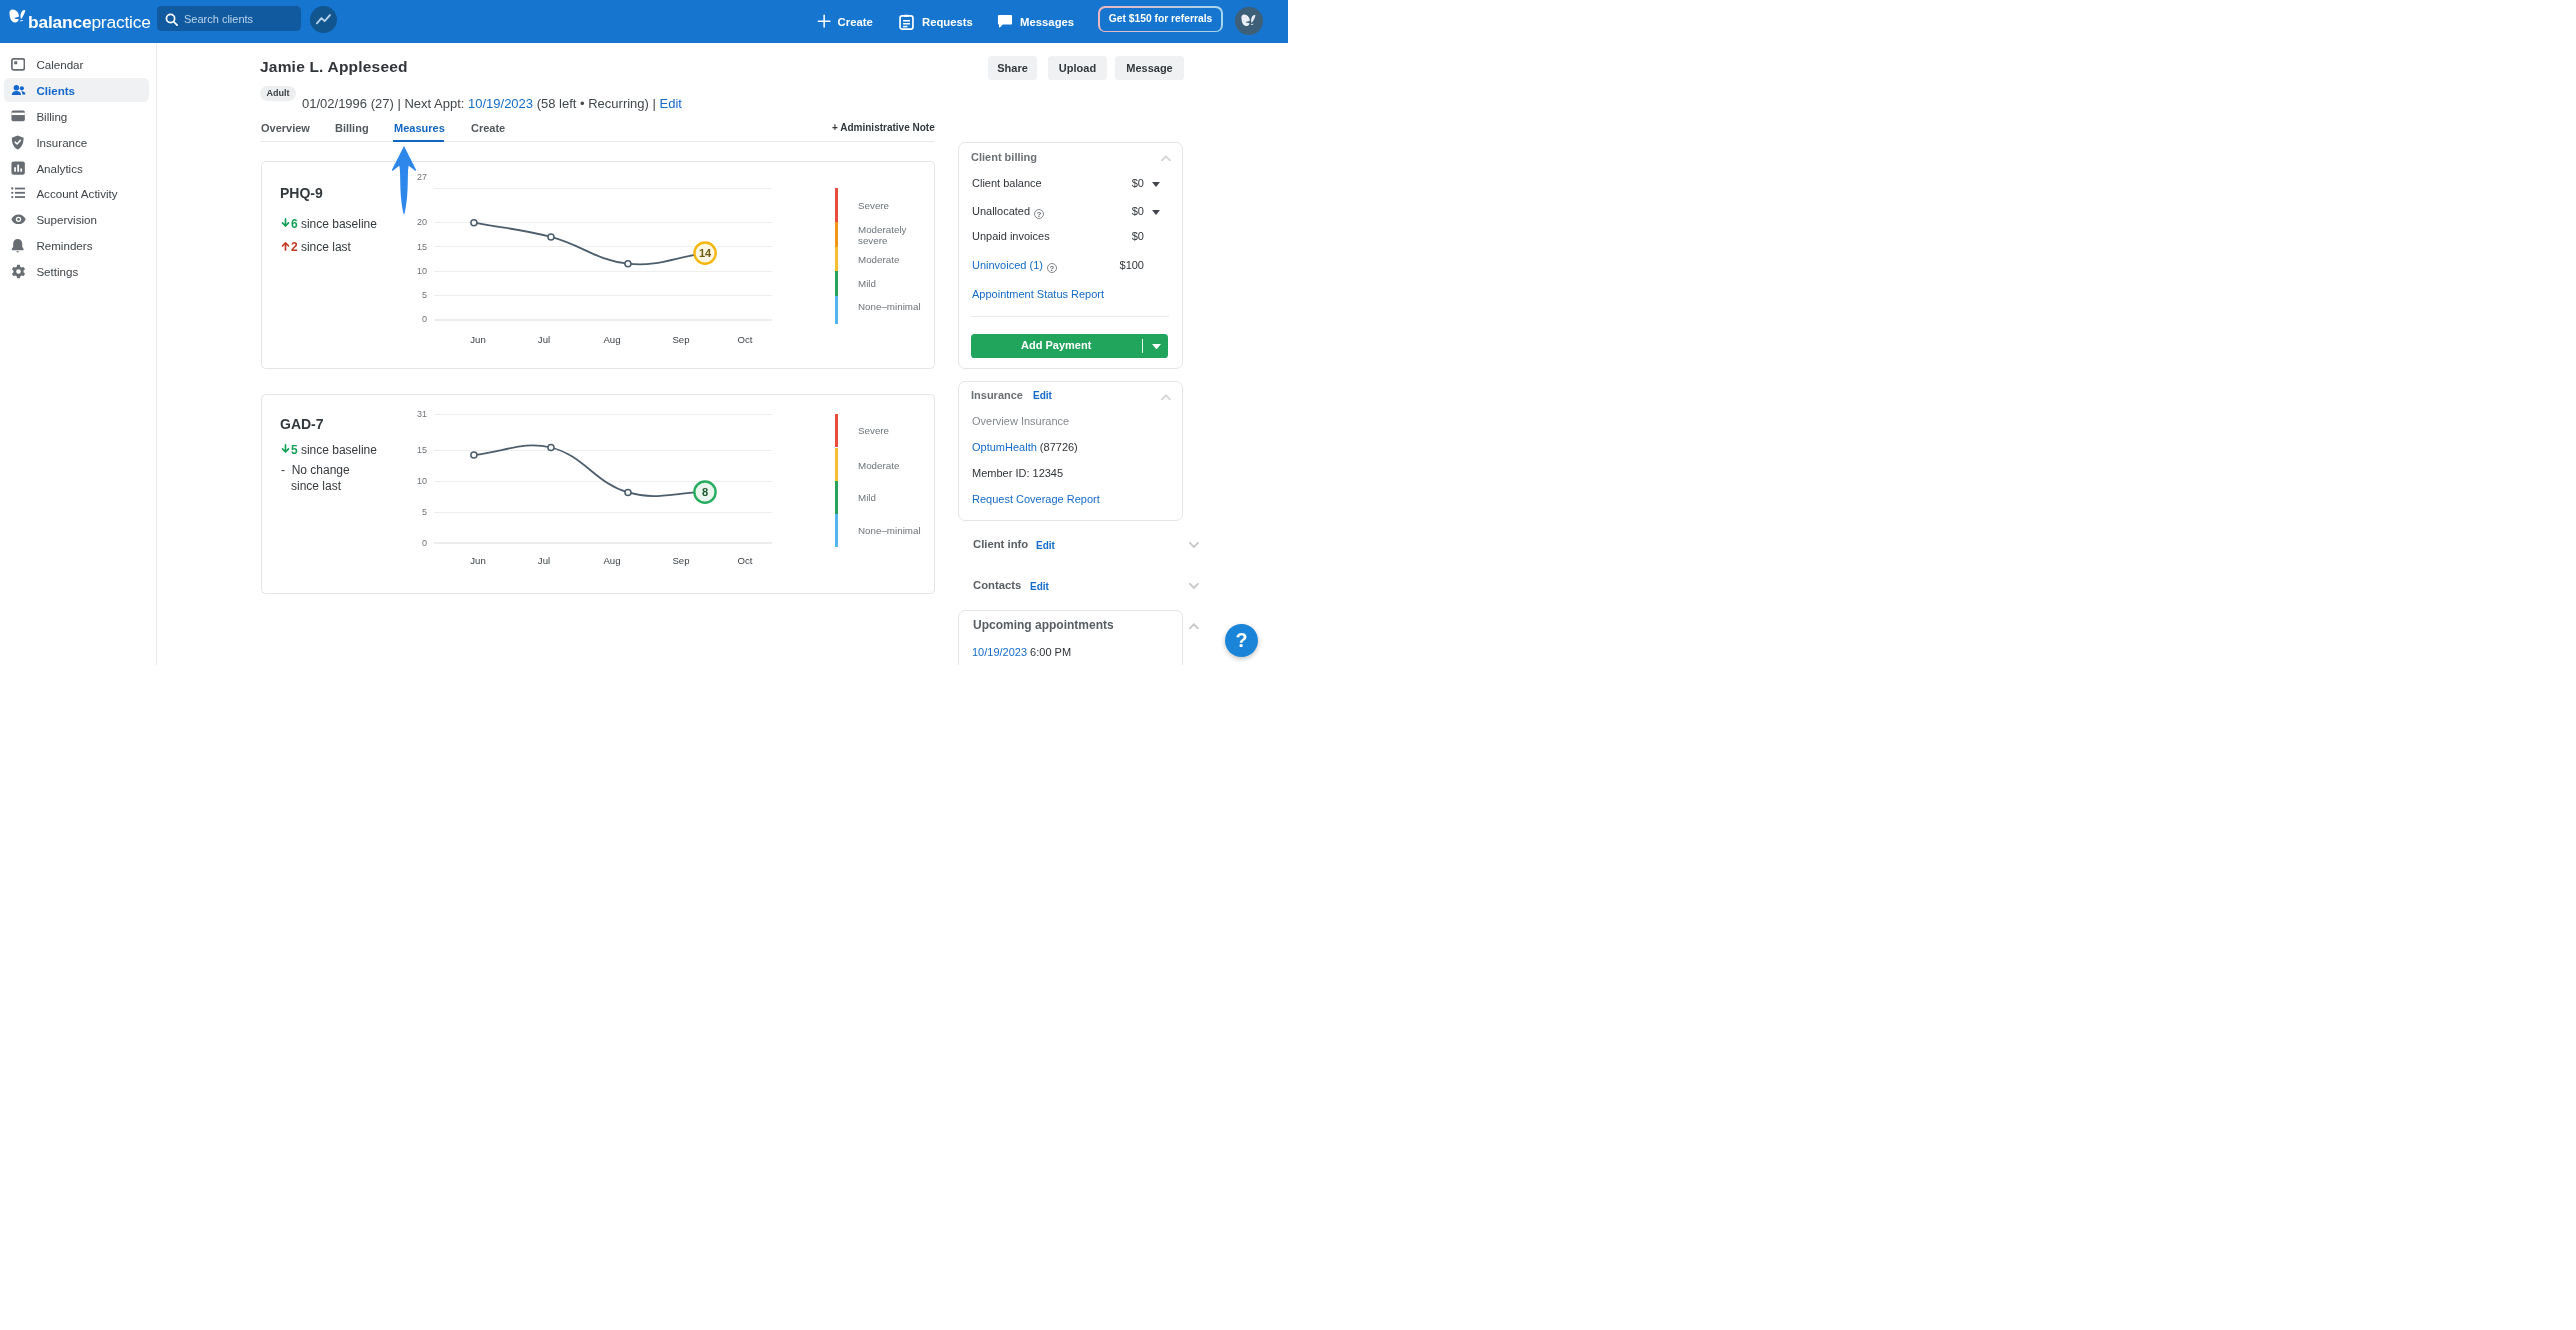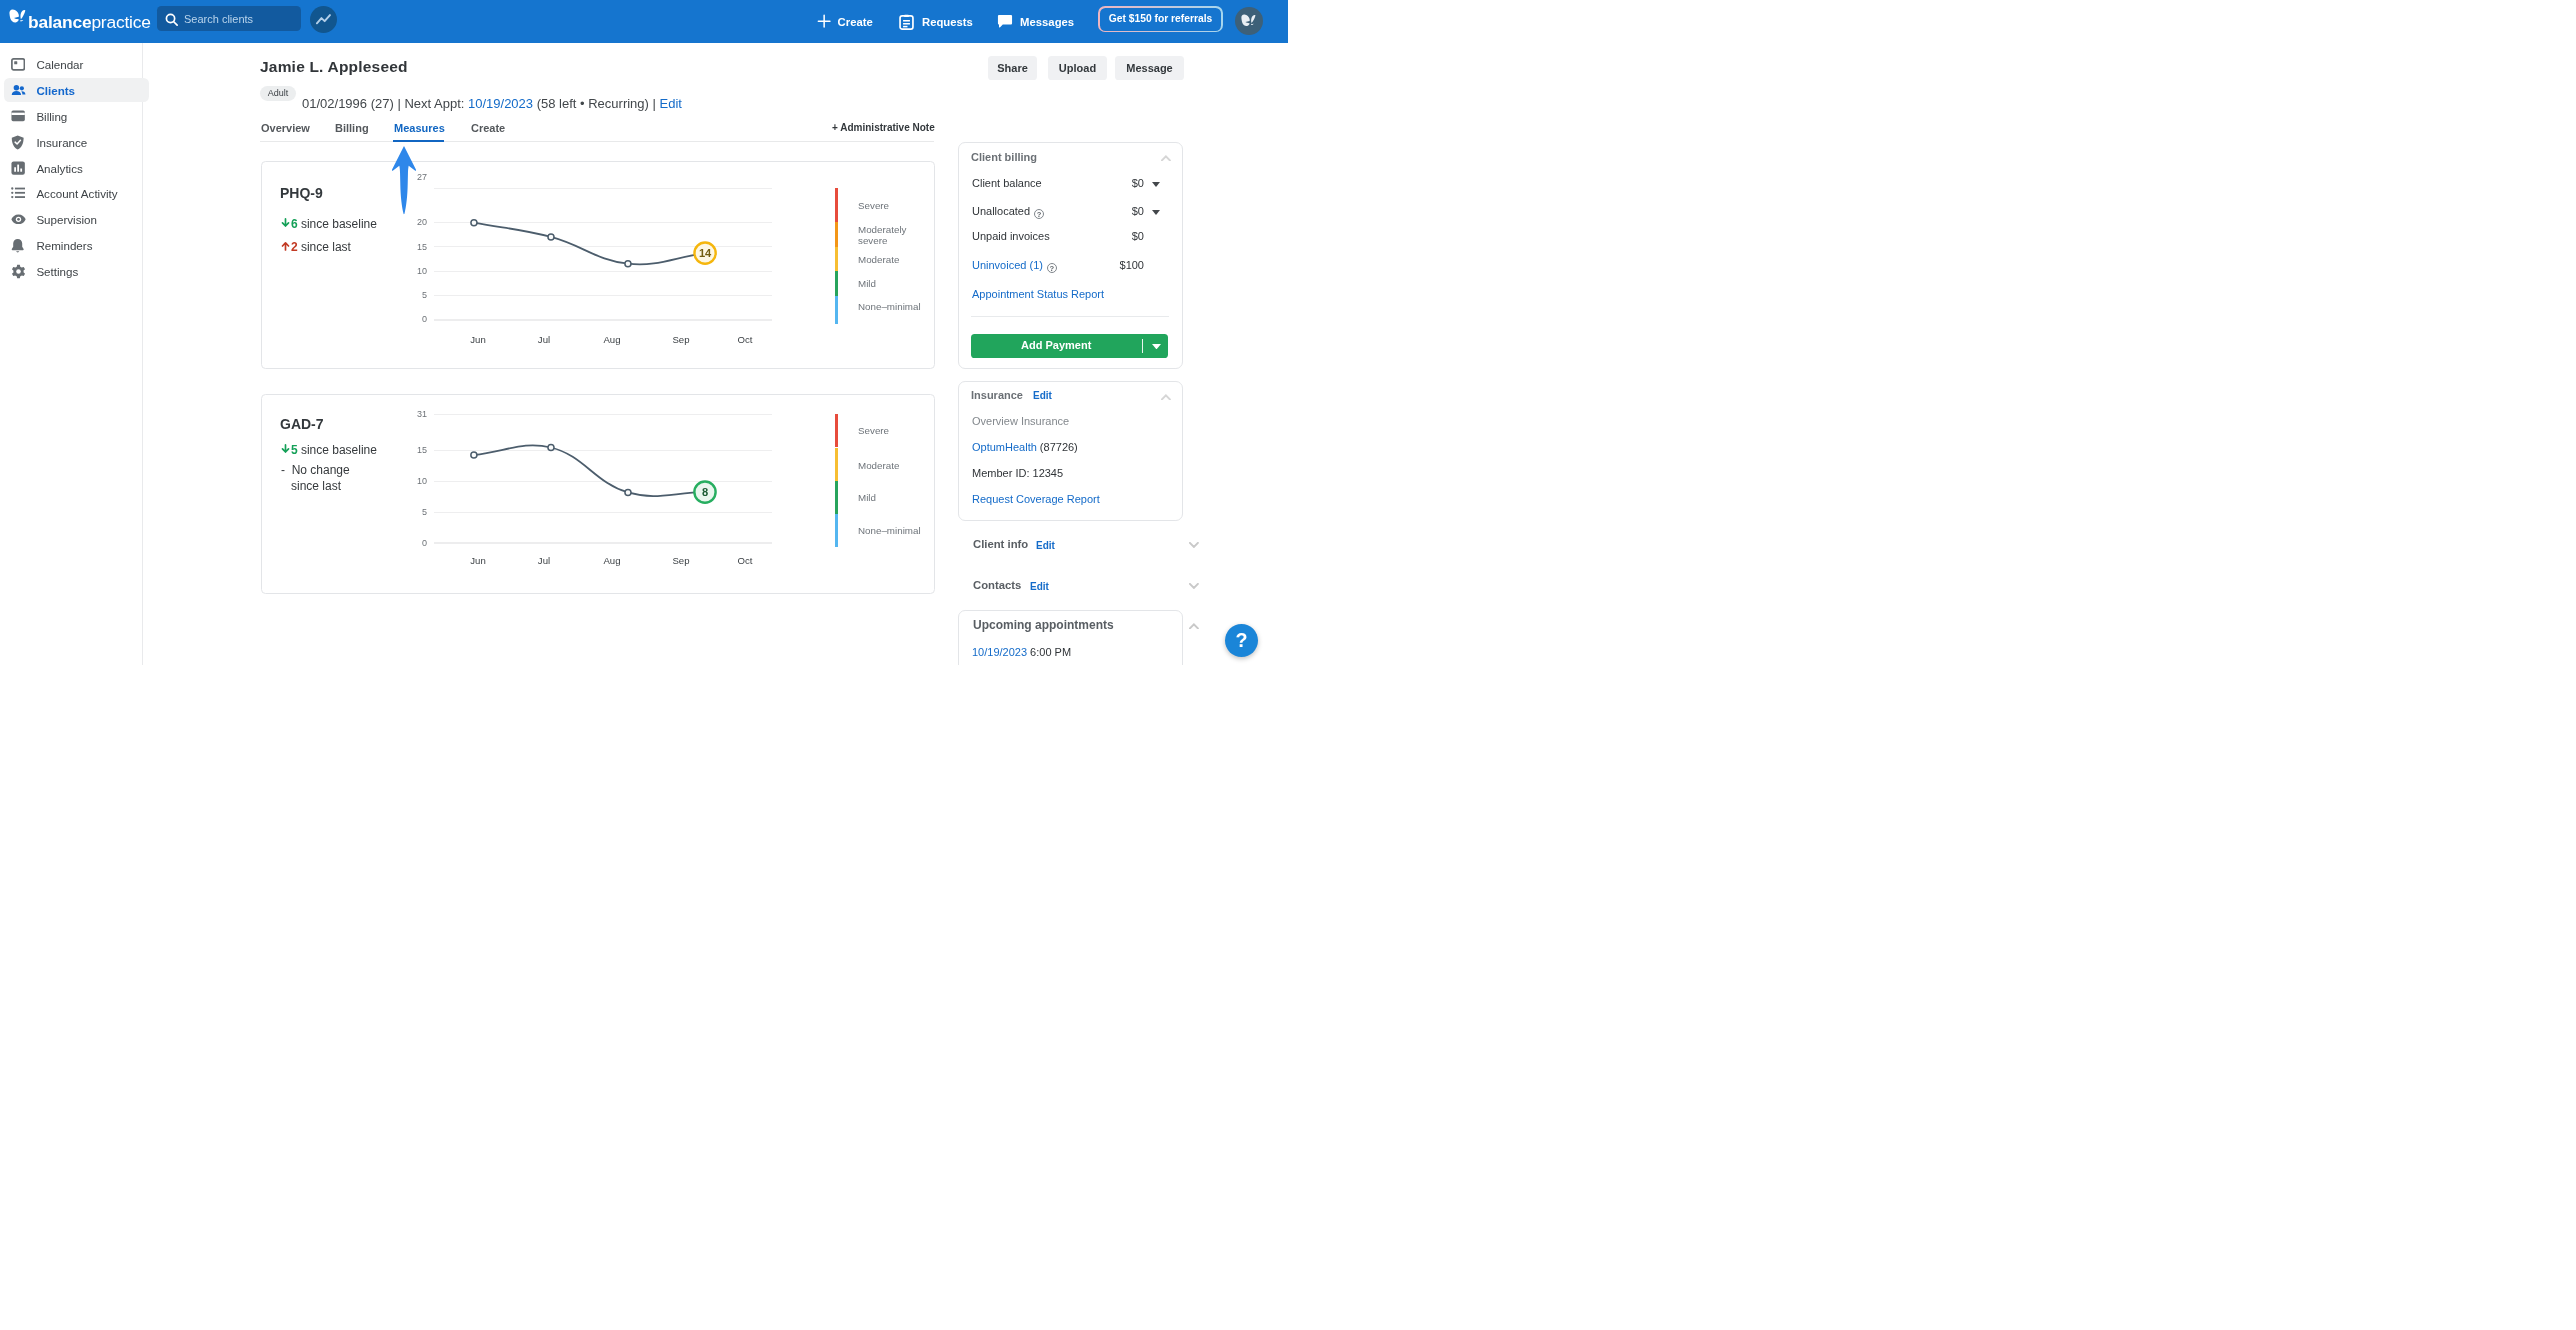--- a/index.html
+++ b/index.html
@@ -18,31 +18,31 @@
 #trendbtn { position:absolute; left:310px; top:6.3px; width:27px; height:27px; border-radius:50%; background:#11568f; }
 .topitem { position:absolute; top:0; height:43px; display:flex; align-items:center; color:#fff;
   font-weight:700; font-size:11.3px; }
 #refwrap { position:absolute; left:1098px; top:6.3px; width:125px; height:26px; border-radius:7.1px;
   background:linear-gradient(90deg,#eeb5c0,#a5d6ee); padding:1.8px; }
 #refbtn { width:100%; height:100%; border-radius:5.4px; background:#1575cf; color:#fff; font-weight:700;
   font-size:10.3px; text-align:center; line-height:22px; white-space:nowrap; }
 #avatar { position:absolute; left:1235px; top:7.1px; width:28px; height:28px; border-radius:50%; background:#3d6078; }
 
 
-#sidebar { position:absolute; left:0; top:43px; width:143px; height:623px; background:#fff;
+#sidebar { position:absolute; left:0; top:43px; width:157px; height:623px; background:#fff;
   border-right:0.9px solid #e9eaec; }
 .nav { position:absolute; left:3.6px; width:145px; height:24px; display:flex; align-items:center;
   color:#3e4347; font-size:11.6px; }
 .nav .ic { width:15px; margin-left:7.1px; margin-right:10.7px; display:flex; justify-content:center; }
 .nav.sel { background:#f0f1f2; border-radius:5.4px; color:#1468cd; font-weight:700; }
 
 
 h1 { position:absolute; left:260px; top:58px; font-size:15.5px; font-weight:700; color:#313539; letter-spacing:0.2px;}
 #badge { position:absolute; left:260px; top:86px; width:36px; height:15px; background:#eceeef;
-  border-radius:7.4px; font-size:9px; font-weight:400; color:#3c4145; text-align:center; line-height:15px; }
+  border-radius:7.4px; font-size:9px; font-weight:700; color:#3c4145; text-align:center; line-height:15px; }
 #meta { position:absolute; left:302px; top:96px; font-size:13px; color:#42474b; }
 a, .blue { color:#146bc9; text-decoration:none; }
 
 
 .tab { position:absolute; top:122px; font-size:11px; font-weight:700; color:#54585c; }
 #tabrule { position:absolute; left:260px; top:141px; width:674px; height:0.9px; background:#e8e9ea; }
 #tabunderline { position:absolute; left:393px; top:140px; width:51px; height:1.8px; background:#1166c2; }
 #adminnote { position:absolute; left:832px; top:122px; font-size:10px; font-weight:700; color:#33383c; }
 
 

